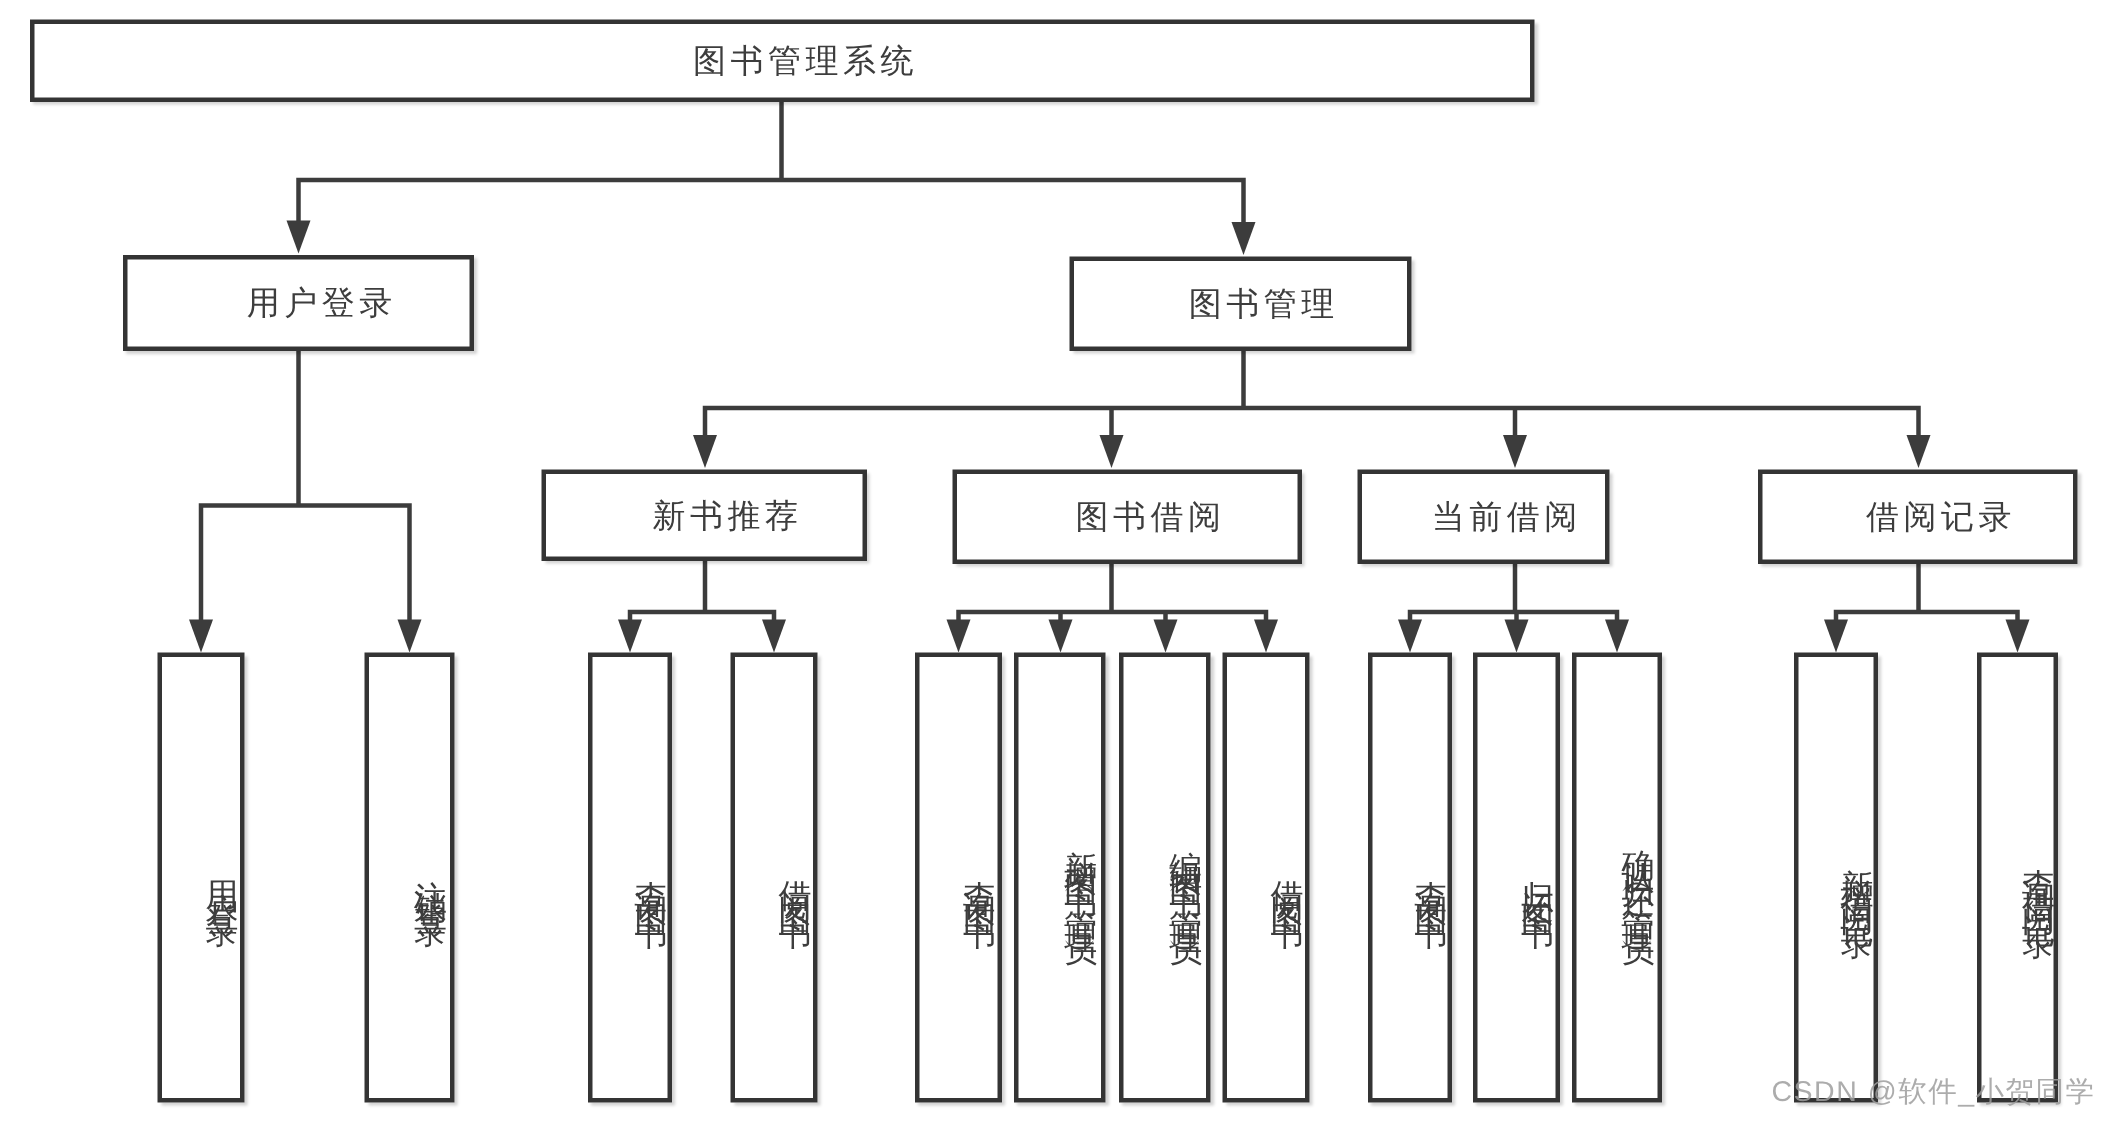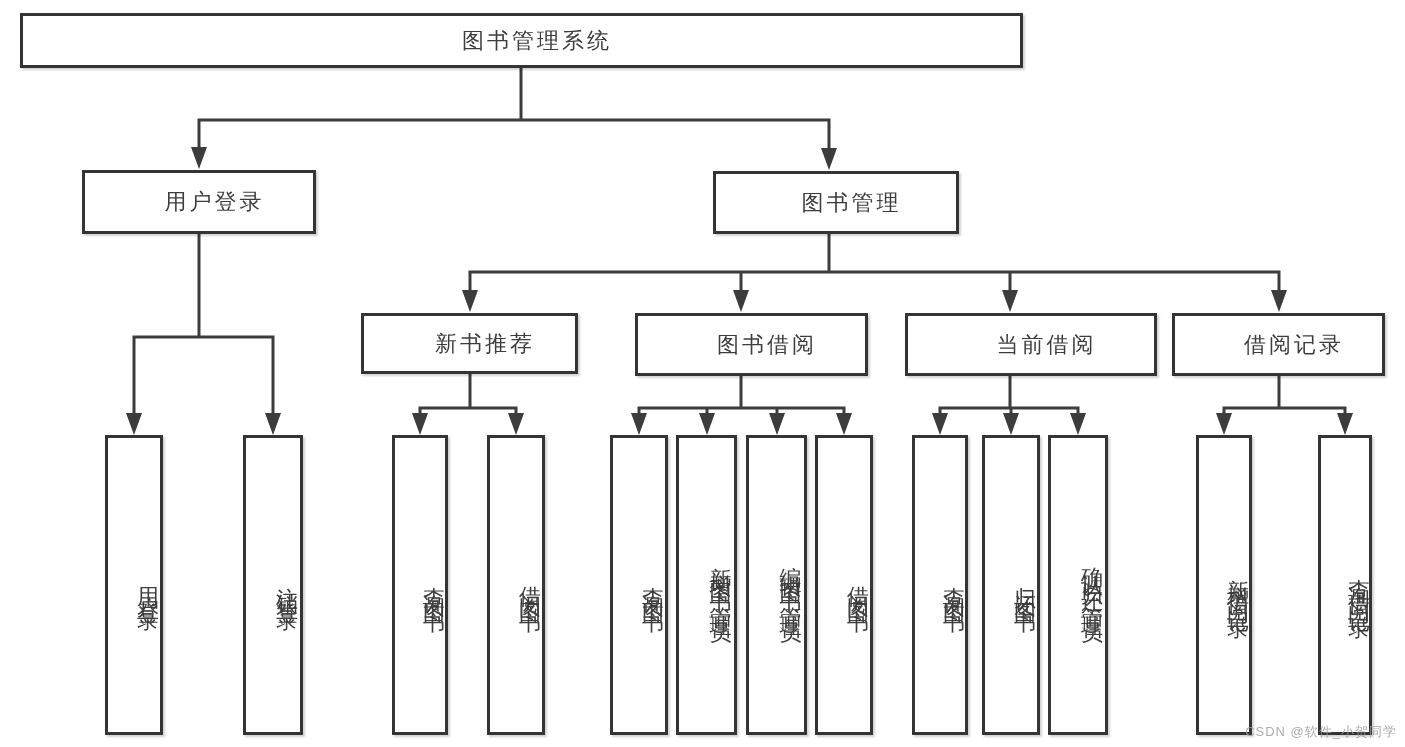--- a/index.html
+++ b/index.html
@@ -33,21 +33,21 @@
     font-size:22px;
     letter-spacing:8px;
     line-height:1.0;
     color:#3d3d3d;
     white-space:nowrap;
   }
   .watermark{
     position:absolute;
     right:8px;
     bottom:6px;
-    font-size:13px;
+    font-size:19px;
     color:rgba(158,158,158,0.85);
     letter-spacing:1px;
     white-space:nowrap;
   }
 </style>
 </head>
 <body>
 
 <div id="canvas">
 
@@ -91,31 +91,31 @@
     </g>
   </svg>
 
   <div class="node hbox" style="left:20px;top:13px;width:1003px;height:55px">
     <span>图书管理系统</span>
   </div>
 
   <div class="node hbox" style="left:82px;top:170px;width:234px;height:64px">
     <span>用户登录</span>
   </div>
-  <div class="node hbox" style="left:713px;top:171px;width:246px;height:63px">
+  <div class="node hbox" style="left:713px;top:171px;width:228px;height:63px">
     <span>图书管理</span>
   </div>
 
   <div class="node hbox" style="left:361px;top:313px;width:217px;height:61px">
     <span>新书推荐</span>
   </div>
   <div class="node hbox" style="left:635px;top:313px;width:233px;height:63px">
     <span>图书借阅</span>
   </div>
-  <div class="node hbox" style="left:905px;top:313px;width:252px;height:63px">
+  <div class="node hbox" style="left:905px;top:313px;width:168px;height:63px">
     <span>当前借阅</span>
   </div>
   <div class="node hbox" style="left:1172px;top:313px;width:213px;height:63px">
     <span>借阅记录</span>
   </div>
 
   <div class="node vbox" style="left:105px;top:435px;width:58px;height:300px">
     <span>用户登录</span>
   </div>
   <div class="node vbox" style="left:243px;top:435px;width:60px;height:300px">

